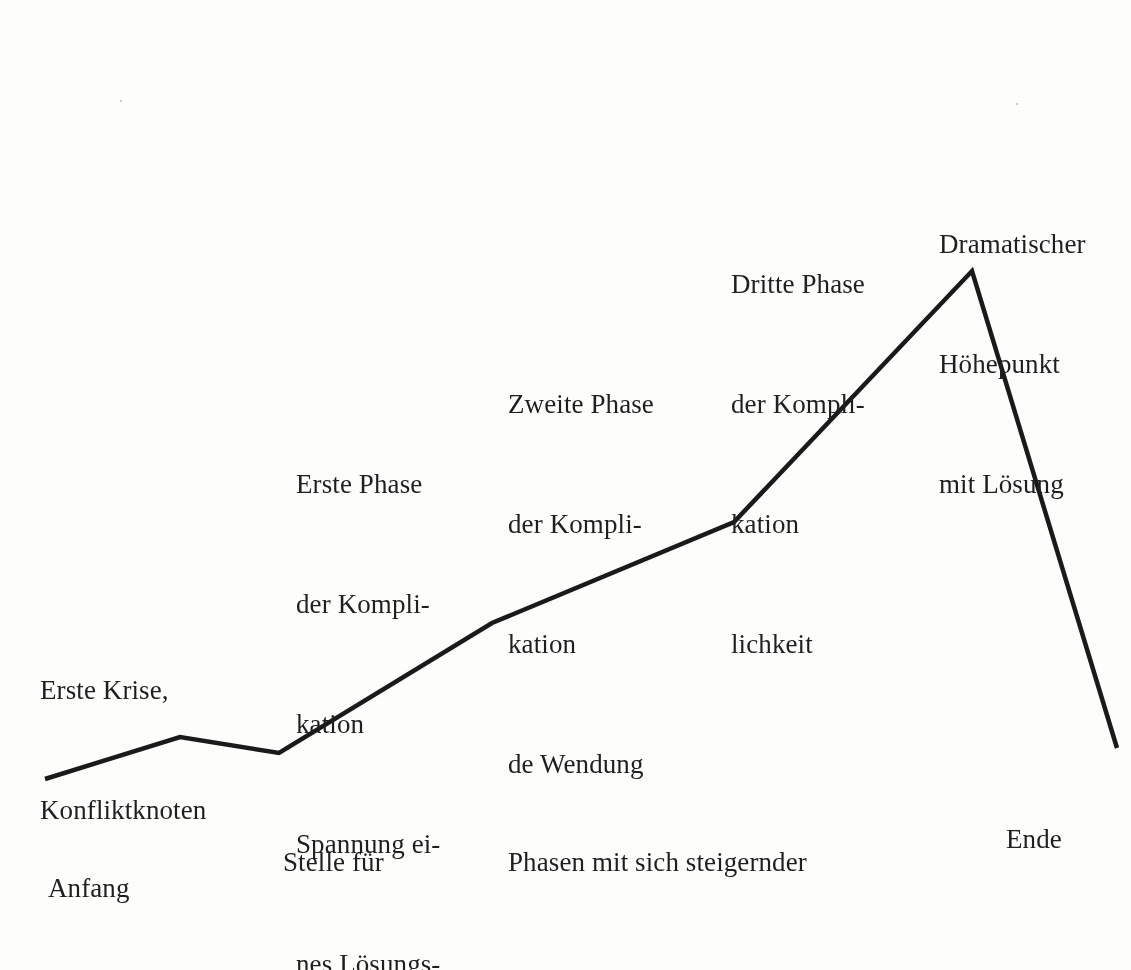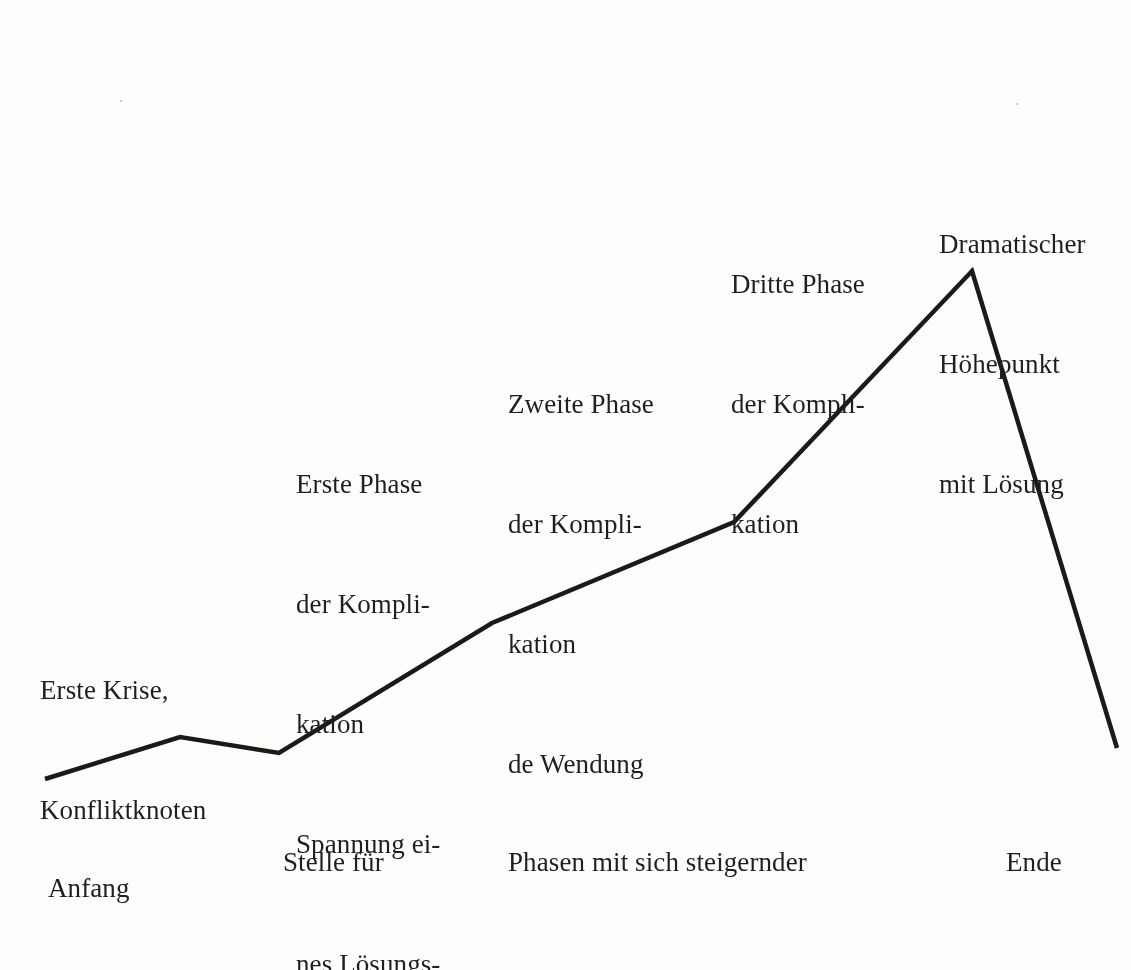--- a/index.html
+++ b/index.html
@@ -69,20 +69,21 @@
     <span>Zweite Phase</span>
     <span>der Kompli-</span>
     <span>kation</span>
     <span>de Wendung</span>
   </div>
 
   <div class="label" style="left:731px; top:184px;">
     <span>Dritte Phase</span>
     <span>der Kompli-</span>
     <span>kation</span>
+    <span>lichkeit</span>
   </div>
 
   <div class="label" style="left:906px; top:144px;margin-left:33px;">
     <span>Dramatischer</span>
     <span>Höhepunkt</span>
     <span>mit Lösung</span>
   </div>
 
   <div class="label" style="left:48px; top:788px;">
     <span>Anfang</span>
@@ -98,19 +99,19 @@
     <span>Stelle für</span>
     <span>Rückblende</span>
   </div>
 
   <div class="label" style="left:508px; top:762px;">
     <span>Phasen mit sich steigernder</span>
     <span>Spannung, mit Ausruhphasen</span>
     
   </div>
 
-  <div class="label" style="left:1006px; top:762px;">
+  <div class="label" style="left:1006px; top:739px;">
     <span>Ende</span>
   </div>
 
   <div class="speck" style="left:120px; top:100px;"></div>
   <div class="speck" style="left:1016px; top:103px;"></div>
 </div>
 
 </body></html>

